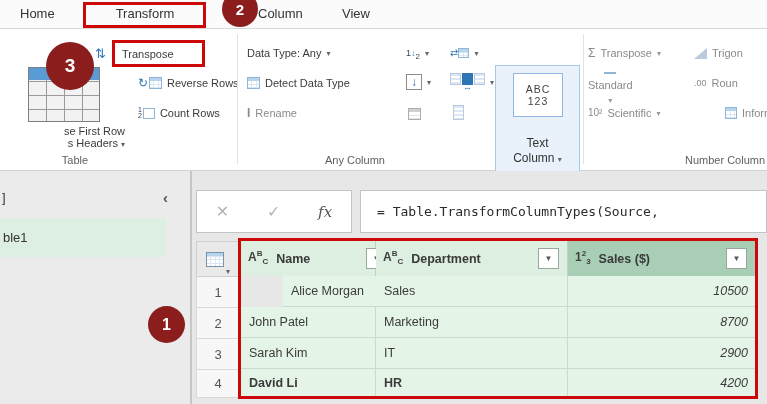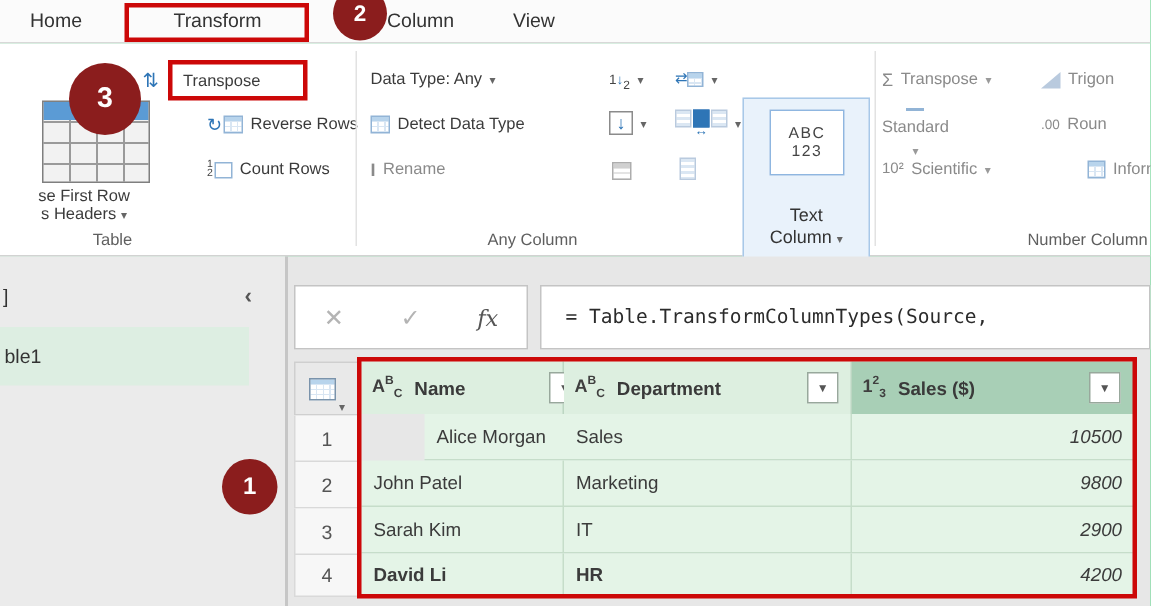--- a/index.html
+++ b/index.html
@@ -87,21 +87,21 @@
   <div id="tabbar" class="abs">
     <div class="tab" style="left:14px;">Home</div>
     <div class="tab" style="left:100px;width:90px;text-align:center;">Transform</div>
     <div class="tab" style="left:252px;">Column</div>
     <div class="tab" style="left:336px;">View</div>
   </div>
 
   <div id="ribbon" class="abs">
 
     <div id="bigtable" class="abs"></div>
-    <div class="abs" style="left:0;top:96px;width:112px;font-size:11px;color:#3b3b3b;text-align:center;">
+    <div class="abs" style="left:13px;top:96px;width:112px;font-size:11px;color:#3b3b3b;text-align:right;">
       <div>se First Row</div>
       <div><span>s Headers</span>
         <span class="caret">▾</span></div>
     </div>
 
     <div class="rbtn" style="left:95px;top:13px;">
       <span class="blue-glyph">⇅</span>
     </div>
     <div class="rbtn" style="left:122px;top:14px;">
       <span>Transpose</span>
@@ -278,21 +278,21 @@
         <span>▼</span>
       </span>
   </div>
 
   <div class="dcell" style="left:241px;top:276px;width:135px;height:31px;margin-left:42px;">Alice Morgan</div>
   <div class="dcell" style="left:376px;top:276px;width:192px;height:31px;">Sales</div>
   <div class="dcell num" style="left:568px;top:276px;width:188px;height:31px;border-right:none;">10500</div>
 
   <div class="dcell" style="left:241px;top:307px;width:135px;height:31px;">John Patel</div>
   <div class="dcell" style="left:376px;top:307px;width:192px;height:31px;">Marketing</div>
-  <div class="dcell num" style="left:568px;top:307px;width:188px;height:31px;border-right:none;">9800</div>
+  <div class="dcell num" style="left:568px;top:307px;width:188px;height:31px;border-right:none;">8700</div>
 
   <div class="dcell" style="left:241px;top:338px;width:135px;height:31px;">Sarah Kim</div>
   <div class="dcell" style="left:376px;top:338px;width:192px;height:31px;">IT</div>
   <div class="dcell num" style="left:568px;top:338px;width:188px;height:31px;border-right:none;">2900</div>
 
   <div class="dcell" style="left:241px;top:369px;width:135px;height:27px;border-bottom:none;font-weight:bold;">David Li</div>
   <div class="dcell" style="left:376px;top:369px;width:192px;height:27px;border-bottom:none;font-weight:bold;">HR</div>
   <div class="dcell num" style="left:568px;top:369px;width:188px;height:27px;border-right:none;border-bottom:none;">4200</div>
 
   <div class="redbox" style="left:83px;top:2px;width:123px;height:26px;"></div>

